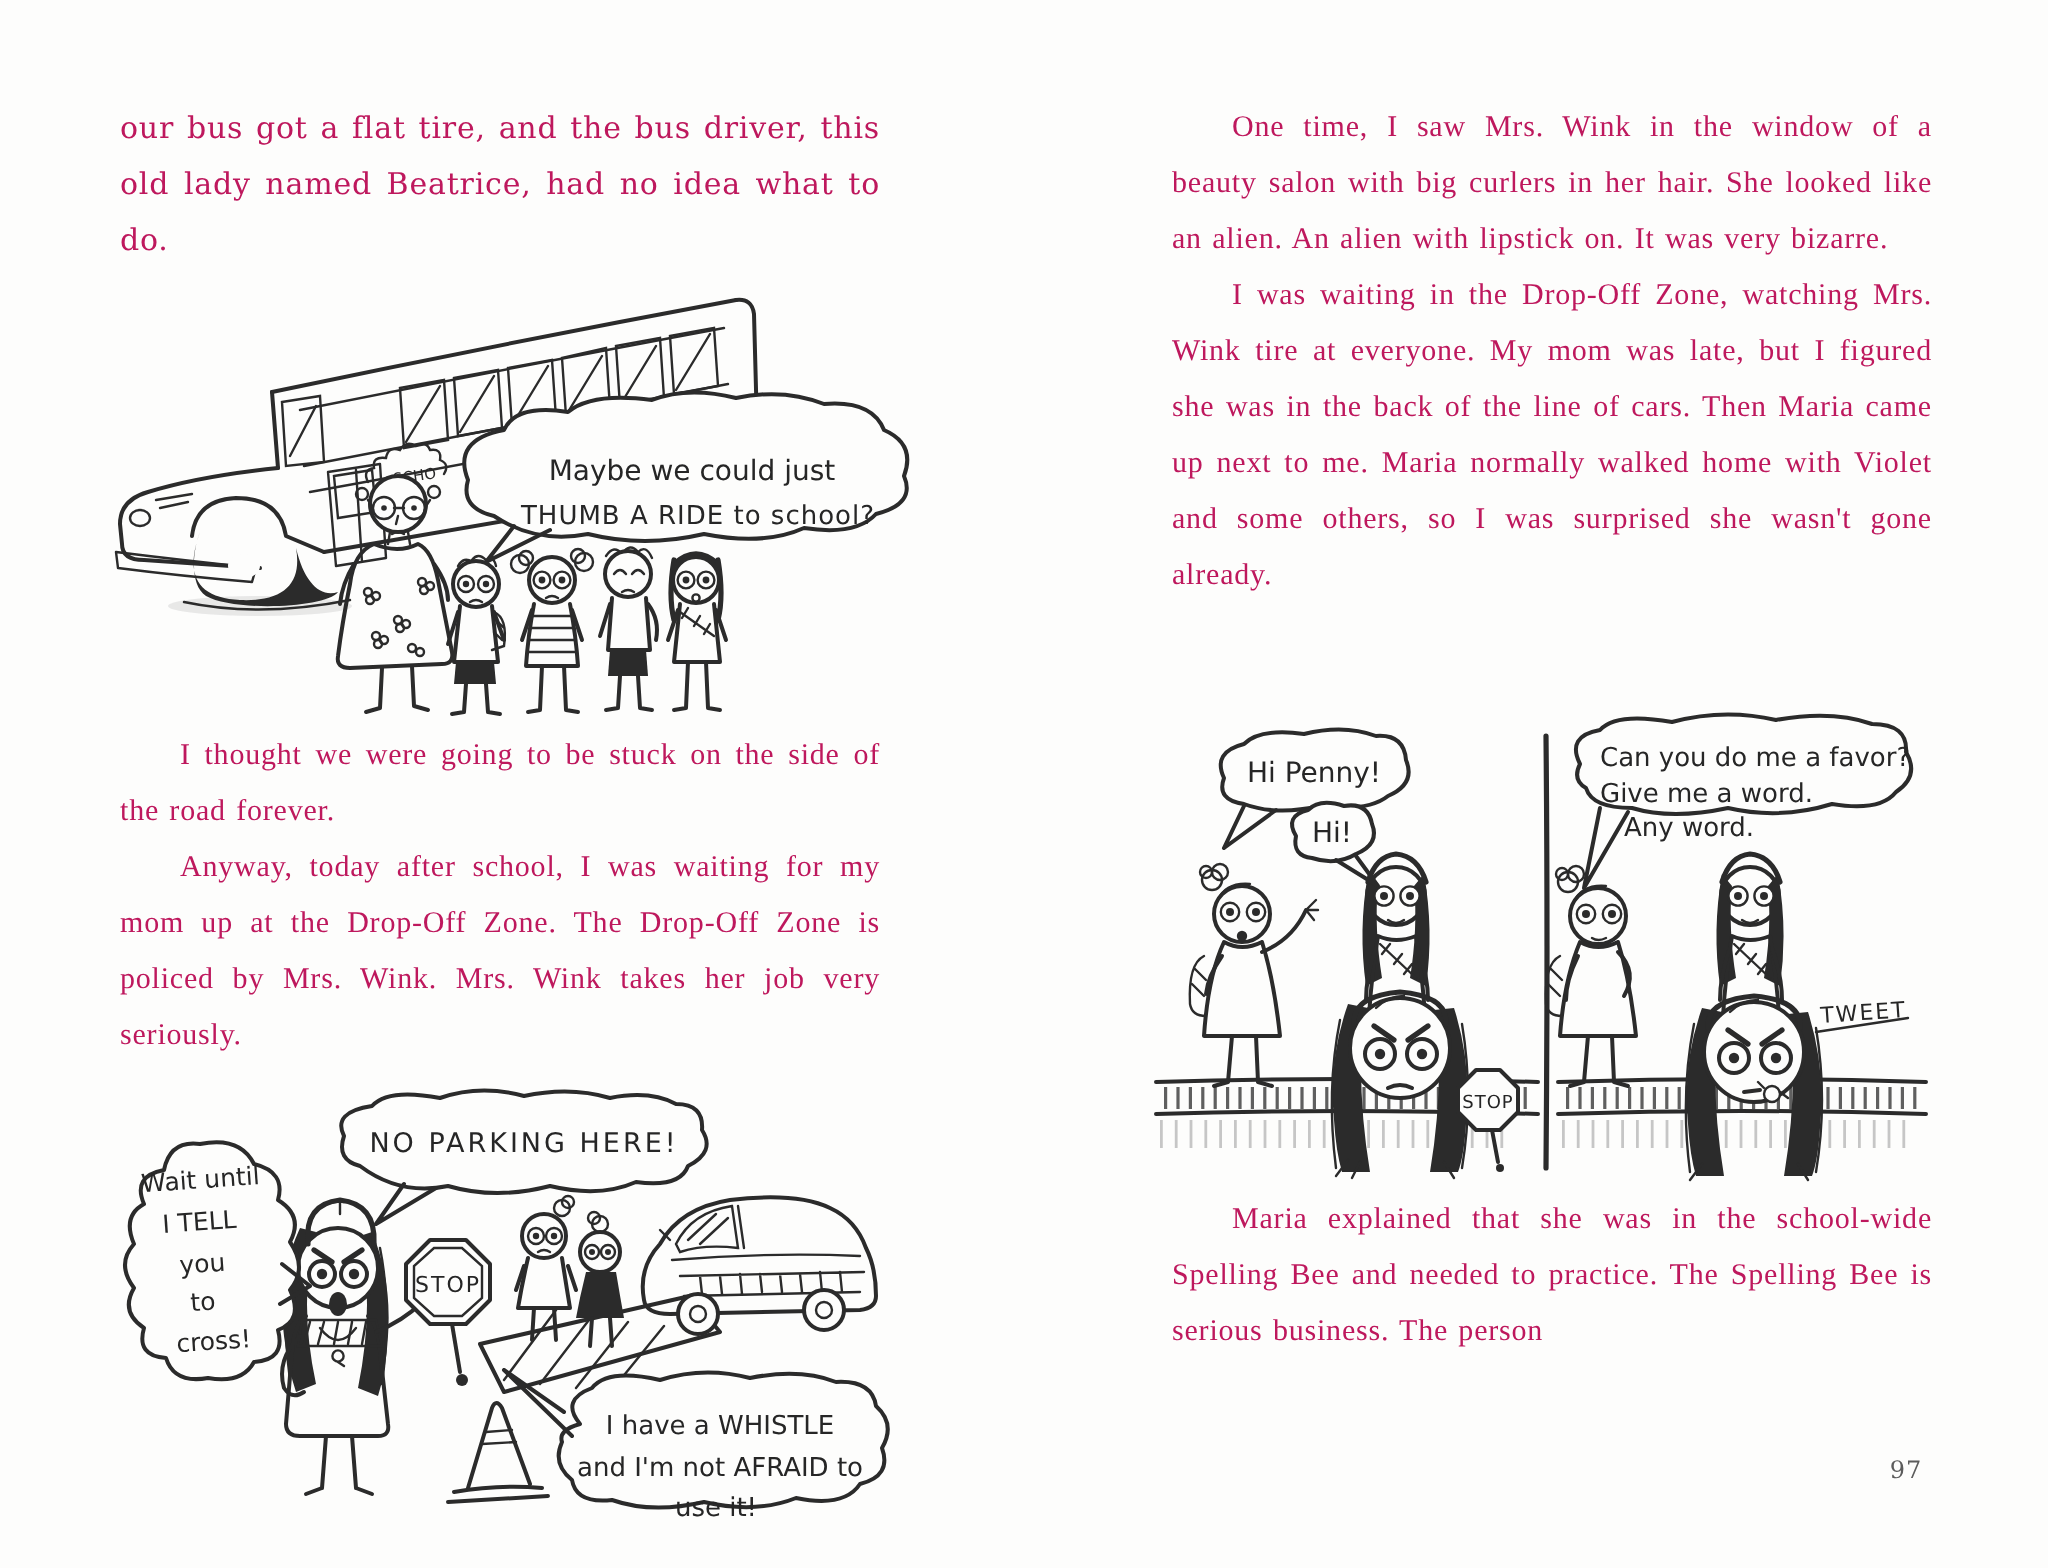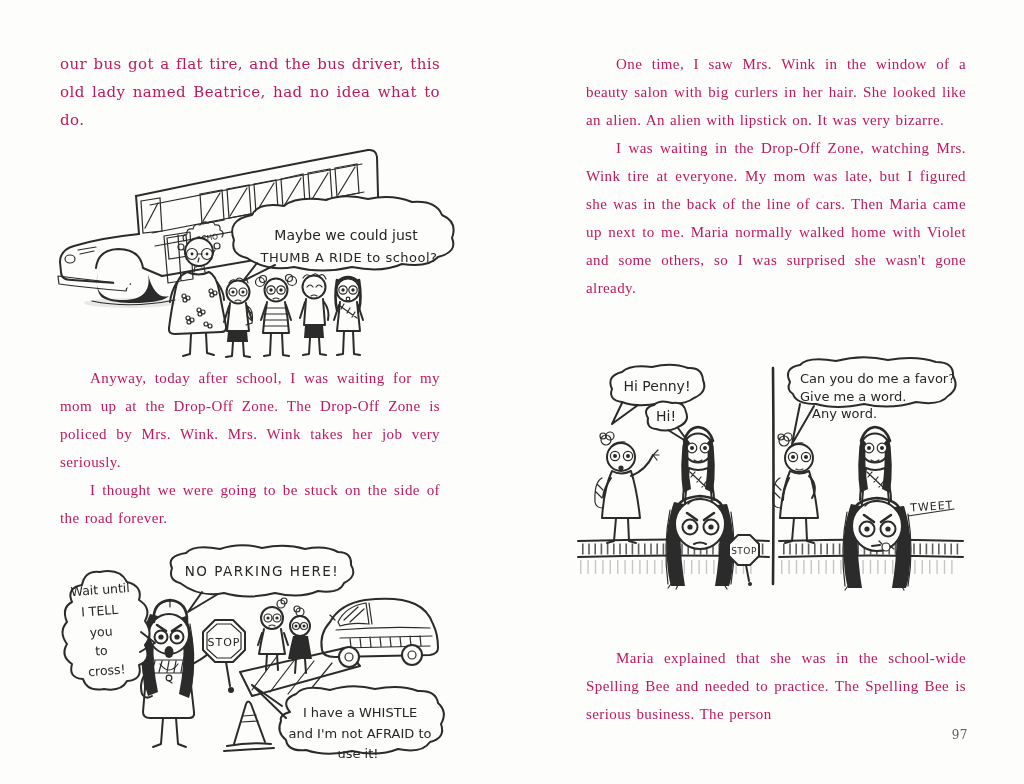--- a/index.html
+++ b/index.html
@@ -2,21 +2,21 @@
 <html><head>
 <meta charset="utf-8">
 <style>
   html,body{margin:0;padding:0;background:#e9e9e9;}
   .spread{position:relative;width:1024px;height:784px;background:#fdfdfc;overflow:hidden;
           font-family:"DejaVu Serif",serif;}
   .pagecol{position:absolute;}
   p.bt{margin:0;font-size:15px;line-height:28px;color:#be185d;text-align:justify;
        letter-spacing:.4px;word-spacing:1px;}
   p.ind{text-indent:30px;font-family:Liberation Serif, serif;}
-  .pgnum{position:absolute;left:938px;top:728px;width:30px;text-align:right;
+  .pgnum{position:absolute;left:938px;top:728px;width:30px;text-align:center;
          font-size:12px;color:#5c5c5c;letter-spacing:.5px;}
   svg{position:absolute;overflow:visible;}
   .s{fill:none;stroke:#2b2b2b;stroke-width:2;stroke-linecap:round;stroke-linejoin:round}
   .sk{fill:none;stroke:#2b2b2b;stroke-width:2.6;stroke-linecap:round;stroke-linejoin:round}
   .st{fill:none;stroke:#2b2b2b;stroke-width:1.2;stroke-linecap:round}
   .ink{fill:#2b2b2b;stroke:none}
   .wp{fill:#fdfdfc;stroke:#2b2b2b;stroke-width:2;stroke-linejoin:round}
   .wpt{fill:#fdfdfc;stroke:#2b2b2b;stroke-width:1.2}
   .hw{font-family:"DejaVu Sans",sans-serif;fill:#262626}
   .shade{stroke:#9a9a9a}
@@ -160,22 +160,22 @@
       <path class="wp" d="M247,258 Q230,254 234,240 Q226,220 252,215 Q258,202 284,206 Q296,196 326,200
                           Q344,193 368,199 Q392,194 412,202 Q436,200 442,215 Q458,222 452,238 Q458,252 438,257
                           Q428,268 402,264 Q382,273 352,267 Q322,274 294,267 Q268,272 247,258 Z"></path>
       <path class="s" d="M257,263 L243,281 M243,281 L275,265"></path>
       <text class="hw" x="346" y="240" font-size="14" text-anchor="middle">Maybe we could just</text>
       <text class="hw" x="349" y="262" font-size="13" text-anchor="middle" letter-spacing="0.5">THUMB A RIDE to school?</text>
     </g>
   </svg>
 
   <div class="pagecol" style="left:60px;top:364px;width:380px;">
+    <p class="bt ind">I thought we were going to be stuck on the side of the road forever.</p>
     <p class="bt ind">Anyway, today after school, I was waiting for my mom up at the Drop-Off Zone. The Drop-Off Zone is policed by Mrs. Wink. Mrs. Wink takes her job very seriously.</p>
-    <p class="bt ind">I thought we were going to be stuck on the side of the road forever.</p>
   </div>
 
   <svg style="left:40px;top:545px;width:460px;height:225px" viewBox="40 545 460 225">
 
     <g>
       <path class="s" d="M240,672 L345,648 M252,696 L360,666 M240,672 L252,696 M345,648 L360,666"></path>
       <path class="st" d="M252,690 L278,655 M270,692 L296,658 M288,694 L314,661 M306,695 L332,663"></path>
     </g>
 
     <g>
@@ -421,18 +421,18 @@
       <path class="wp" d="M790,382 Q783,368 800,365 Q808,356 836,361 Q862,354 888,360 Q916,355 936,362
                           Q954,362 953,376 Q960,388 948,396 Q940,406 916,402 Q890,410 864,404 Q836,410 816,404
                           Q796,404 793,394 Q786,390 790,382 Z"></path>
       <path class="s" d="M800,404 L792,444 M792,444 L814,406"></path>
       <text class="hw" x="800" y="383" font-size="13">Can you do me a favor?</text>
       <text class="hw" x="800" y="401" font-size="13">Give me a word.</text>
       <text class="hw" x="812" y="418" font-size="13">Any word.</text>
     </g>
   </svg>
 
-  <div class="pagecol" style="left:586px;top:644px;width:380px;">
+  <div class="pagecol" style="left:586px;top:596px;width:380px;">
     <p class="bt ind">Maria explained that she was in the school-wide Spelling Bee and needed to practice. The Spelling Bee is serious business. The person</p>
   </div>
 
   <div class="pgnum">97</div>
 </div>
 
 </body></html>

